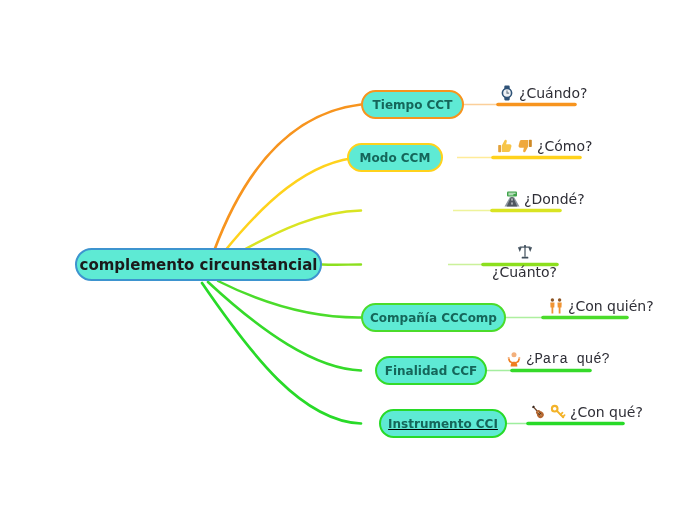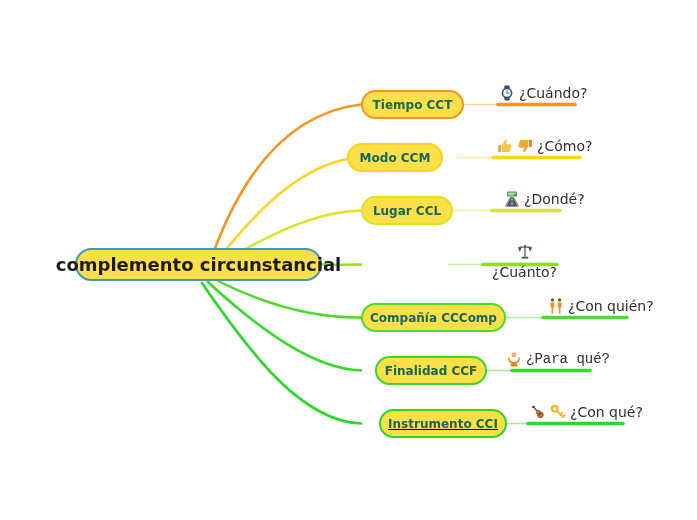--- a/index.html
+++ b/index.html
@@ -2,28 +2,28 @@
 <html><head>
 <meta charset="utf-8">
 <style>
   html,body{margin:0;padding:0;background:#fff;}
   .canvas{
     position:relative;width:697px;height:520px;background:#ffffff;
     font-family:"DejaVu Sans","Liberation Sans",sans-serif;overflow:hidden;
   }
   svg.edges{position:absolute;left:0;top:0;z-index:1;}
   .node{
-    position:absolute;height:29px;background:#fde047;
+    position:absolute;height:29px;background:#5eead4;
     border:2px solid #ccc;border-radius:16px;
     display:flex;align-items:center;justify-content:center;
     box-sizing:border-box;z-index:2;cursor:pointer;
   }
   .root-node{height:33px;border-radius:18px;border-color:#3d94cf;}
   .node-label{font-size:12px;font-weight:bold;color:#15665a;white-space:nowrap;}
-  .root-label{font-size:18px;font-weight:bold;color:#1b1b1b;white-space:nowrap;}
+  .root-label{font-size:15px;font-weight:bold;color:#1b1b1b;white-space:nowrap;}
   .qgroup{
     position:absolute;display:flex;align-items:center;gap:4px;
     height:17px;z-index:2;cursor:pointer;
   }
   .qlabel{font-size:14px;color:#2e2e36;white-space:nowrap;}
   .icon{width:16px;height:16px;display:inline-block;flex:0 0 16px;}
   .icon svg{width:16px;height:16px;display:block;}
 </style>
 </head>
 <body>
@@ -59,23 +59,20 @@
 
   <div class="node root-node" style="left:75px;top:248px;width:247px;">
     <span class="root-label">complemento circunstancial</span>
   </div>
 
   <div class="node" style="left: 361px; top: 90px; width: 103px; border-color: rgb(247, 148, 30);">
     <span class="node-label">Tiempo CCT</span>
   </div>
   <div class="node" style="left: 347px; top: 143px; width: 96px; border-color: rgb(255, 210, 28);">
     <span class="node-label">Modo CCM</span>
-  </div>
-  <div class="node" style="left: 361px; top: 196px; width: 92px; border-color: rgb(217, 228, 34);">
-    <span class="node-label">Lugar CCL</span>
   </div>
   <div class="node" style="left: 361px; top: 303px; width: 145px; border-color: rgb(75, 220, 43);">
     <span class="node-label">Compañía CCComp</span>
   </div>
   <div class="node" style="left: 375px; top: 356px; width: 112px; border-color: rgb(53, 218, 42);">
     <span class="node-label">Finalidad CCF</span>
   </div>
   <div class="node" style="left: 379px; top: 409px; width: 128px; border-color: rgb(40, 218, 40); text-decoration: underline;">
     <span class="node-label">Instrumento CCI</span>
   </div>

